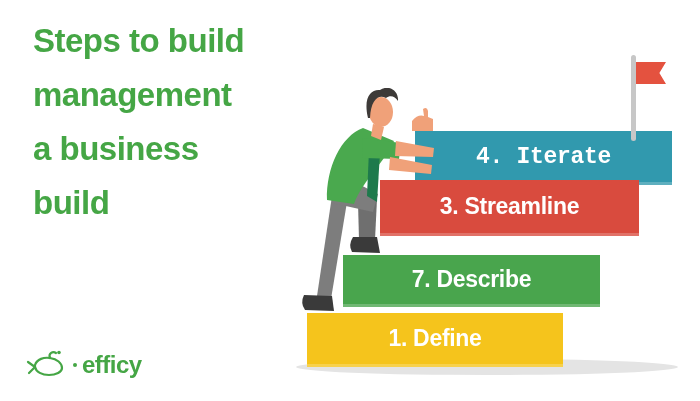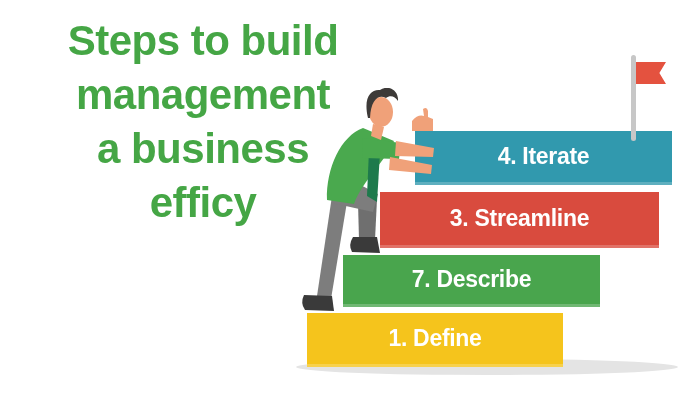--- a/index.html
+++ b/index.html
@@ -3,31 +3,31 @@
 <meta charset="utf-8">
 <style>
   html,body{margin:0;padding:0;background:#ffffff;}
   #stage{
     position:relative;width:700px;height:401px;overflow:hidden;
     background:#ffffff;font-family:"Liberation Sans",sans-serif;
   }
   
   .title{
     position:absolute;left:33px;top:14px;width:340px;
-    font-size:42px;line-height:54px;font-weight:bold;letter-spacing:-0.5px;text-align:center;
+    font-size:33px;line-height:54px;font-weight:bold;letter-spacing:-0.5px;
   }
   
   .bar{
     position:absolute;display:flex;align-items:center;justify-content:center;
     box-sizing:border-box;border-bottom:3px solid rgba(255,255,255,0.22);
     z-index:1;
   }
   .bar span{font-size:23px;font-weight:bold;letter-spacing:-0.3px;}
   .bar--4{left:415px;top:131px;width:257px;height:54px;}
-  .bar--3{left:380px;top:192px;width:279px;height:56px;}
+  .bar--3{left:380px;top:180px;width:259px;height:56px;}
   .bar--2{left:343px;top:255px;width:257px;height:52px;}
   .bar--1{left:307px;top:313px;width:256px;height:54px;}
   
   .shadow{
     position:absolute;left:296px;top:359px;width:382px;height:16px;
     border-radius:50%;z-index:0;
   }
   
   .pole{
     position:absolute;left:631px;top:55px;width:5px;height:86px;
@@ -48,27 +48,27 @@
 </style>
 </head>
 <body>
 
 <div id="stage">
 
   <div class="title" style="color: rgb(69, 166, 69);">
     <div>Steps to build</div>
     <div>management</div>
     <div>a business</div>
-    <div>efficy</div>
+    <div>build</div>
   </div>
 
   <div class="shadow" style="background-color: rgb(228, 228, 228);"></div>
 
   <div class="bar bar--4" style="background-color: rgb(49, 153, 174);">
-    <span style="color: rgb(255, 255, 255);">4. Iterate</span>
+    <span style="color: rgb(255, 255, 255); font-family: Liberation Mono, monospace;">4. Iterate</span>
   </div>
   <div class="bar bar--3" style="background-color: rgb(217, 75, 62);">
     <span style="color: rgb(255, 255, 255);">3. Streamline</span>
   </div>
   <div class="bar bar--2" style="background-color: rgb(73, 165, 77);">
     <span style="color: rgb(255, 255, 255);">7. Describe</span>
   </div>
   <div class="bar bar--1" style="background-color: rgb(245, 196, 28);">
     <span style="color: rgb(255, 255, 255);">1. Define</span>
   </div>
@@ -93,14 +93,24 @@
 
     <path d="M373,124 L384,127 L381,140 L371,136 Z" fill="#f0a179"></path>
     <ellipse cx="381" cy="112" rx="12" ry="15" fill="#f0a179"></ellipse>
     <path d="M368,118 C363,97 371,89 380,90 C389,84 399,91 398,101 C395,96 390,95 386,98 C378,94 371,100 370,118 Z" fill="#3d3a38"></path>
 
     <path d="M396,141 L434,148 L433,157 L395,156 Z" fill="#f0a179"></path>
     <path d="M390,157 L432,165 L431,174 L389,170 Z" fill="#f0a179"></path>
     <path d="M412,131 L412,121 Q418,114 424,116 L423,109 Q427,106 428,111 L428,117 L433,119 L433,131 Z" fill="#f0a179"></path>
   </svg>
 
+  <div class="logo">
+    <svg width="42" height="30" viewBox="0 0 42 30" fill="none" xmlns="http://www.w3.org/2000/svg">
+      <path d="M9,15 C11,9 18,7 24,8 C31,9 36,13 36,18 C36,22 30,25 23,25 C16,25 10,22 9,17 Z" stroke-width="2.2" stroke-linecap="round" stroke-linejoin="round" stroke="#45a645"></path>
+      <path d="M9,17 L2,12 M9,17 L3,23" stroke-width="2.2" stroke-linecap="round" stroke="#45a645"></path>
+      <path d="M24,8 C22,3 27,1 30,3" stroke-width="2.2" stroke-linecap="round" stroke="#45a645"></path>
+      <circle cx="33" cy="2.5" r="1.8" fill="#45a645"></circle>
+    </svg>
+    <span class="logo-dot" style="background-color: rgb(69, 166, 69);"></span>
+    <span class="logo-name" style="color: rgb(69, 166, 69);">efficy</span>
+  </div>
 
 </div>
 
 </body></html>

